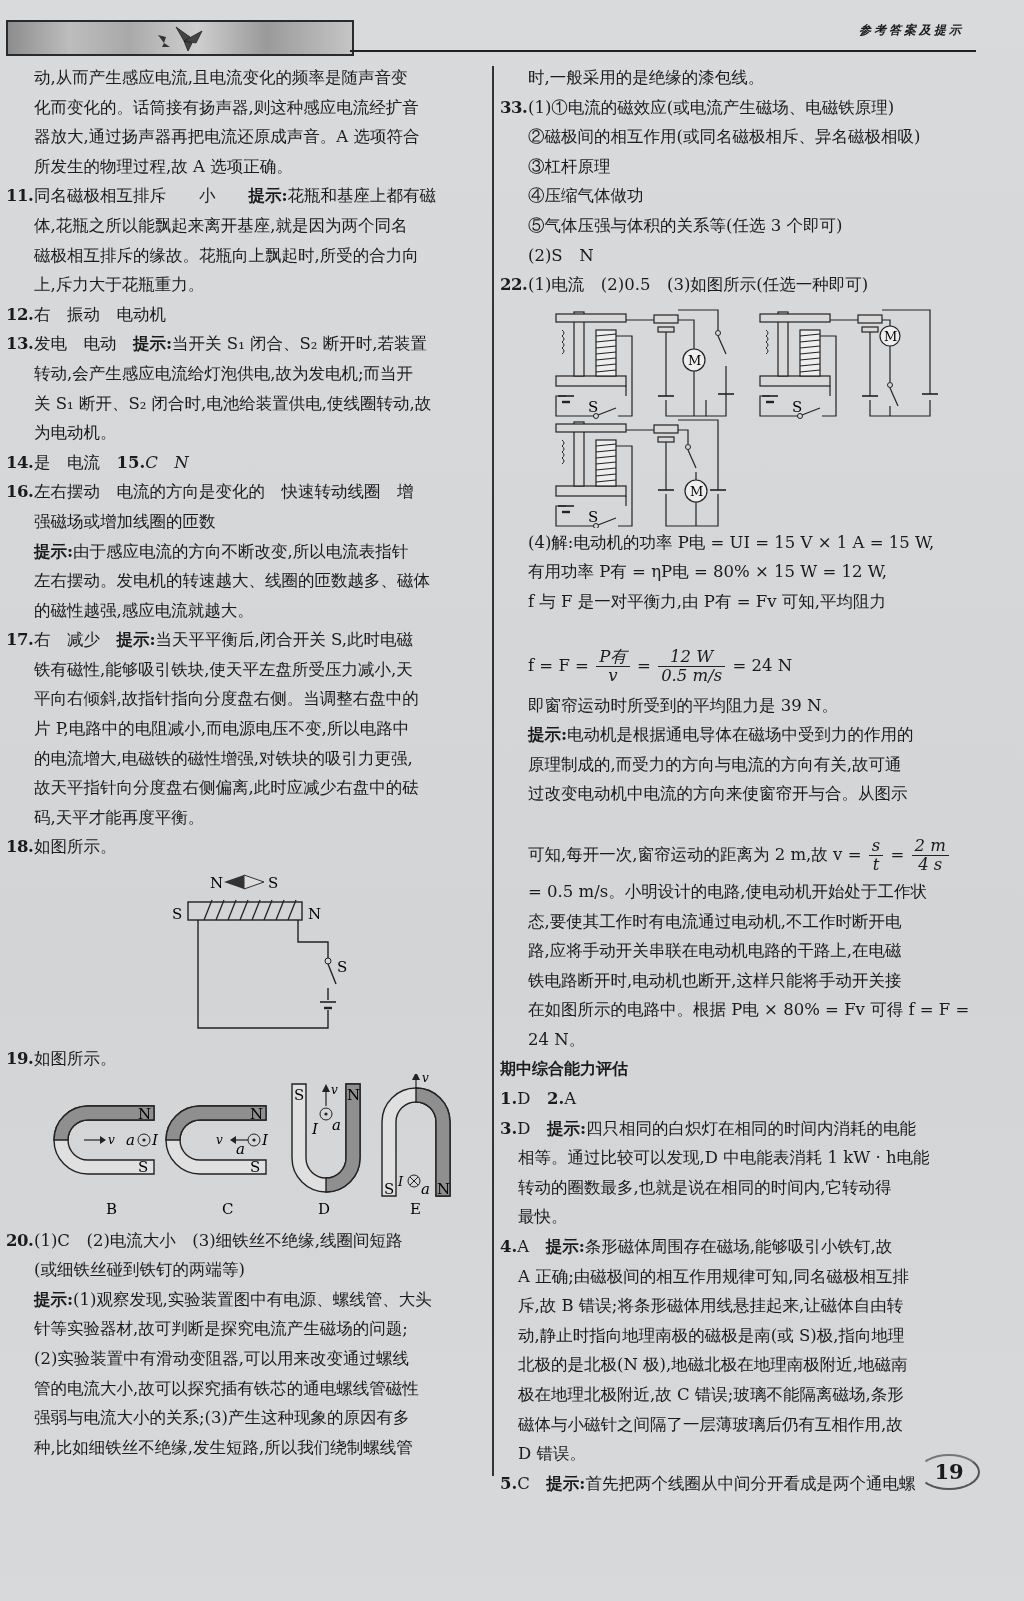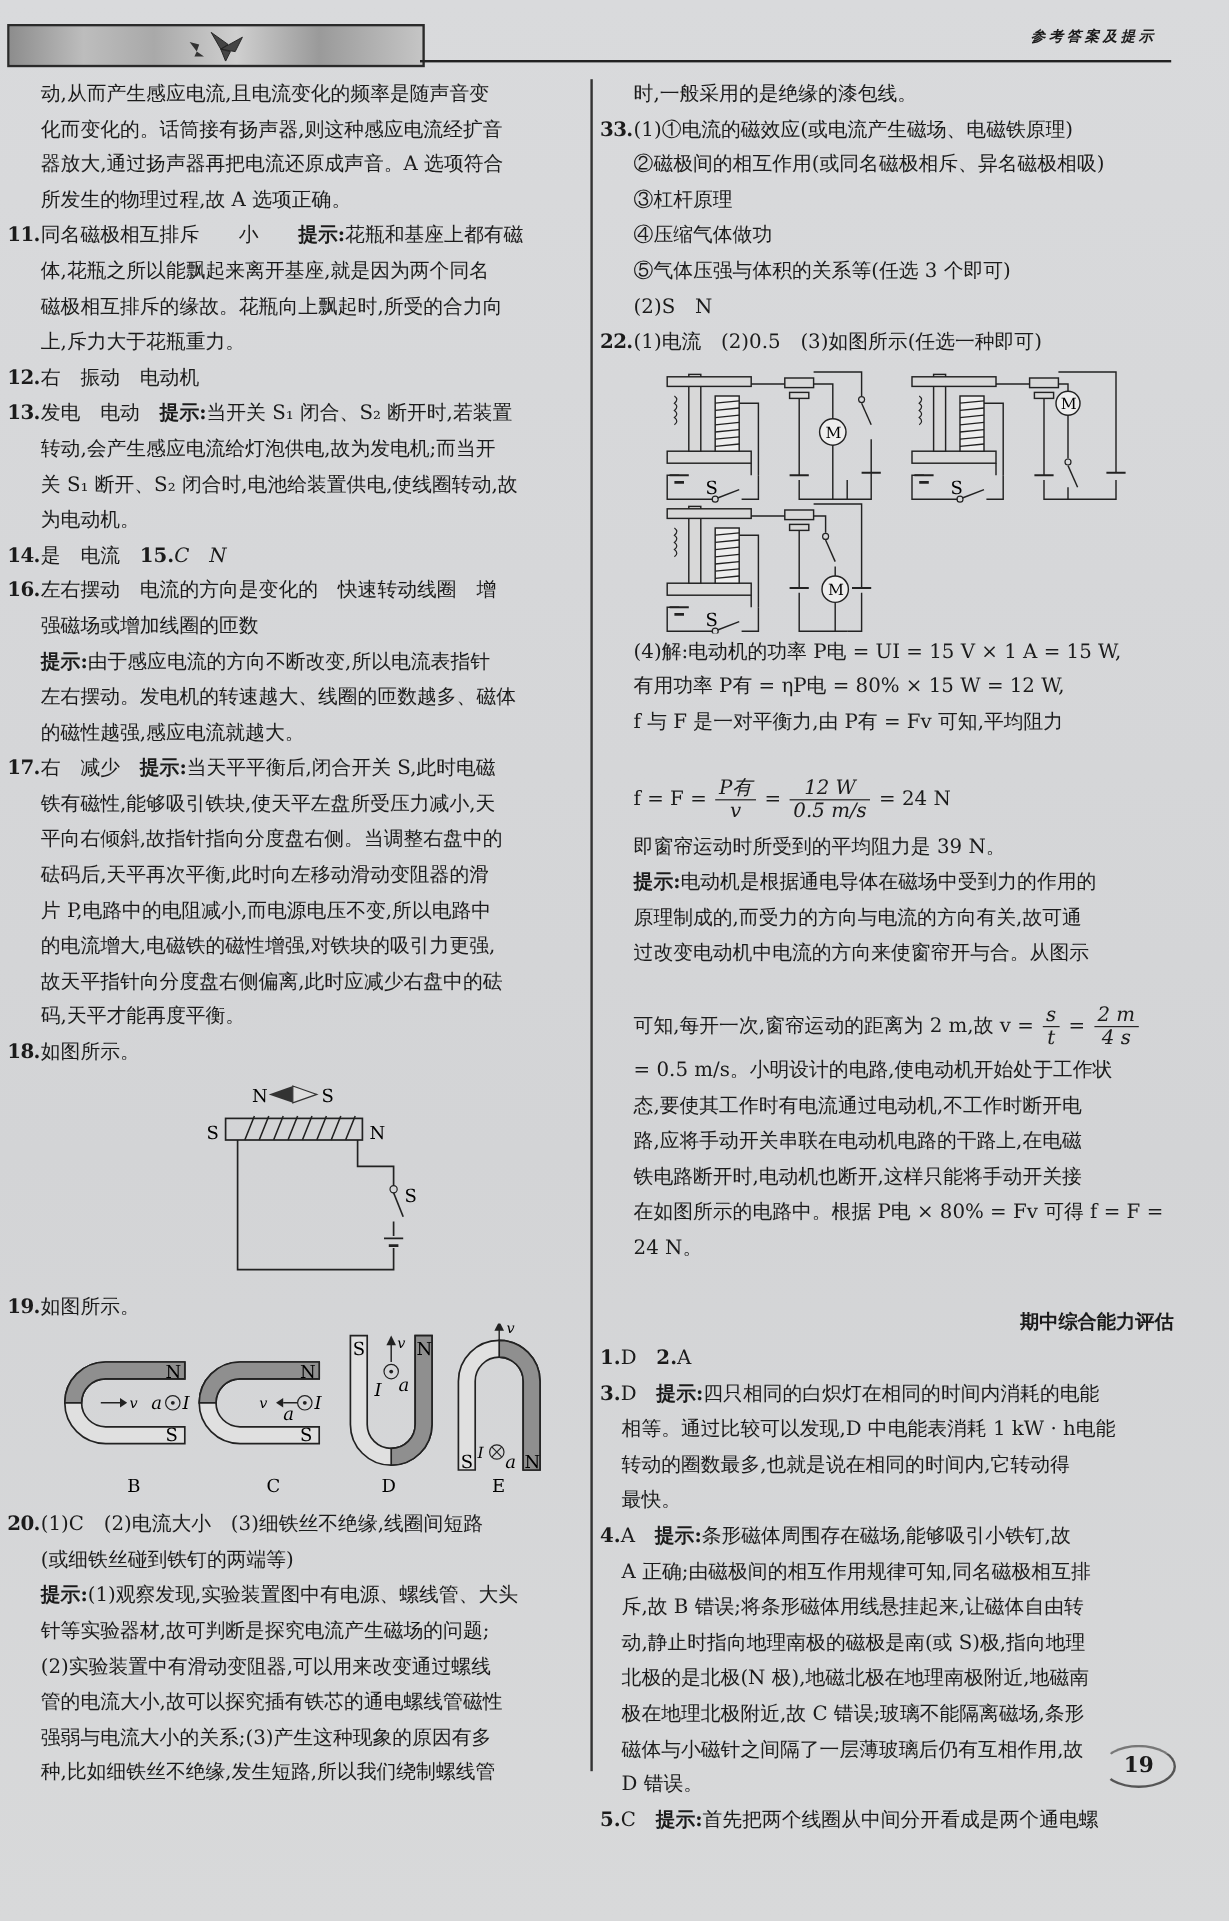--- a/index.html
+++ b/index.html
@@ -23,33 +23,33 @@
     font-family: "DejaVu Serif", serif;
   }
   .col-divider { position: absolute; left: 492px; top: 66px; width: 1.5px; height: 1410px; background: #333; }
   .col { position: absolute; font-size: 16.5px; line-height: 29.6px; }
   .col.left { left: 6px; top: 63px; width: 478px; }
   .col.right { left: 500px; top: 63px; width: 478px; }
   .line { white-space: nowrap; overflow: visible; height: 29.6px; }
   .indent { padding-left: 28px; }
   .num { font-weight: bold; display: inline-block; width: 28px; letter-spacing: -0.5px; }
   .hint { font-weight: bold; }
-  .section-title { text-align: right; font-weight: bold; font-family: "DejaVu Sans", sans-serif; font-size: 16px; margin-top: 33px; }
+  .section-title { text-align: left; font-weight: bold; font-family: "DejaVu Sans", sans-serif; font-size: 16px; }
   .figure { position: relative; }
   .fig18 { height: 182px; }
   .fig19 { height: 152px; }
   .fig22 { height: 228px; }
   .frac { display: inline-block; vertical-align: middle; text-align: center; line-height: 18px; margin: 0 2px; font-style: italic; }
   .frac .n { display: block; border-bottom: 1px solid #222; padding: 0 3px; }
   .frac .d { display: block; padding: 0 3px; }
   .formula-line { height: 50px; line-height: 50px; margin-top: 24px; }
   .page-num {
     position: absolute; left: 918px; top: 1454px; width: 58px; height: 32px;
     border-radius: 50%; border: 2px solid #555; border-left-color: transparent; border-top-color: #777;
-    font-weight: bold; font-size: 18px; text-align: center; line-height: 32px;
+    font-weight: bold; font-size: 21px; text-align: center; line-height: 32px;
   }
 </style>
 </head>
 <body>
 
 <div class="page">
 
   <div class="banner">
     <svg width="60" height="26" viewBox="0 0 60 26">
       <path d="M8 18 L2 10 L10 12 Z M8 18 L14 22 L6 22 Z" fill="#333"></path>
@@ -97,21 +97,20 @@
       <span class="hint">提示:</span><span>由于感应电流的方向不断改变,所以电流表指针</span>
     </div>
     <div class="line indent">左右摆动。发电机的转速越大、线圈的匝数越多、磁体</div>
     <div class="line indent">的磁性越强,感应电流就越大。</div>
 
     <div class="line">
       <span class="num">17.</span><span>右　减少　</span><span class="hint">提示:</span><span>当天平平衡后,闭合开关 S,此时电磁</span>
     </div>
     <div class="line indent">铁有磁性,能够吸引铁块,使天平左盘所受压力减小,天</div>
     <div class="line indent">平向右倾斜,故指针指向分度盘右侧。当调整右盘中的</div>
-    <div class="line indent">砝码后,天平再次平衡,此时向左移动滑动变阻器的滑</div>
     <div class="line indent">片 P,电路中的电阻减小,而电源电压不变,所以电路中</div>
     <div class="line indent">的电流增大,电磁铁的磁性增强,对铁块的吸引力更强,</div>
     <div class="line indent">故天平指针向分度盘右侧偏离,此时应减少右盘中的砝</div>
     <div class="line indent">码,天平才能再度平衡。</div>
 
     <div class="line">
       <span class="num">18.</span><span>如图所示。</span>
     </div>
     <div class="figure fig18">
       <svg width="478" height="182" viewBox="0 0 478 182" font-family="DejaVu Serif, serif" font-size="15">

